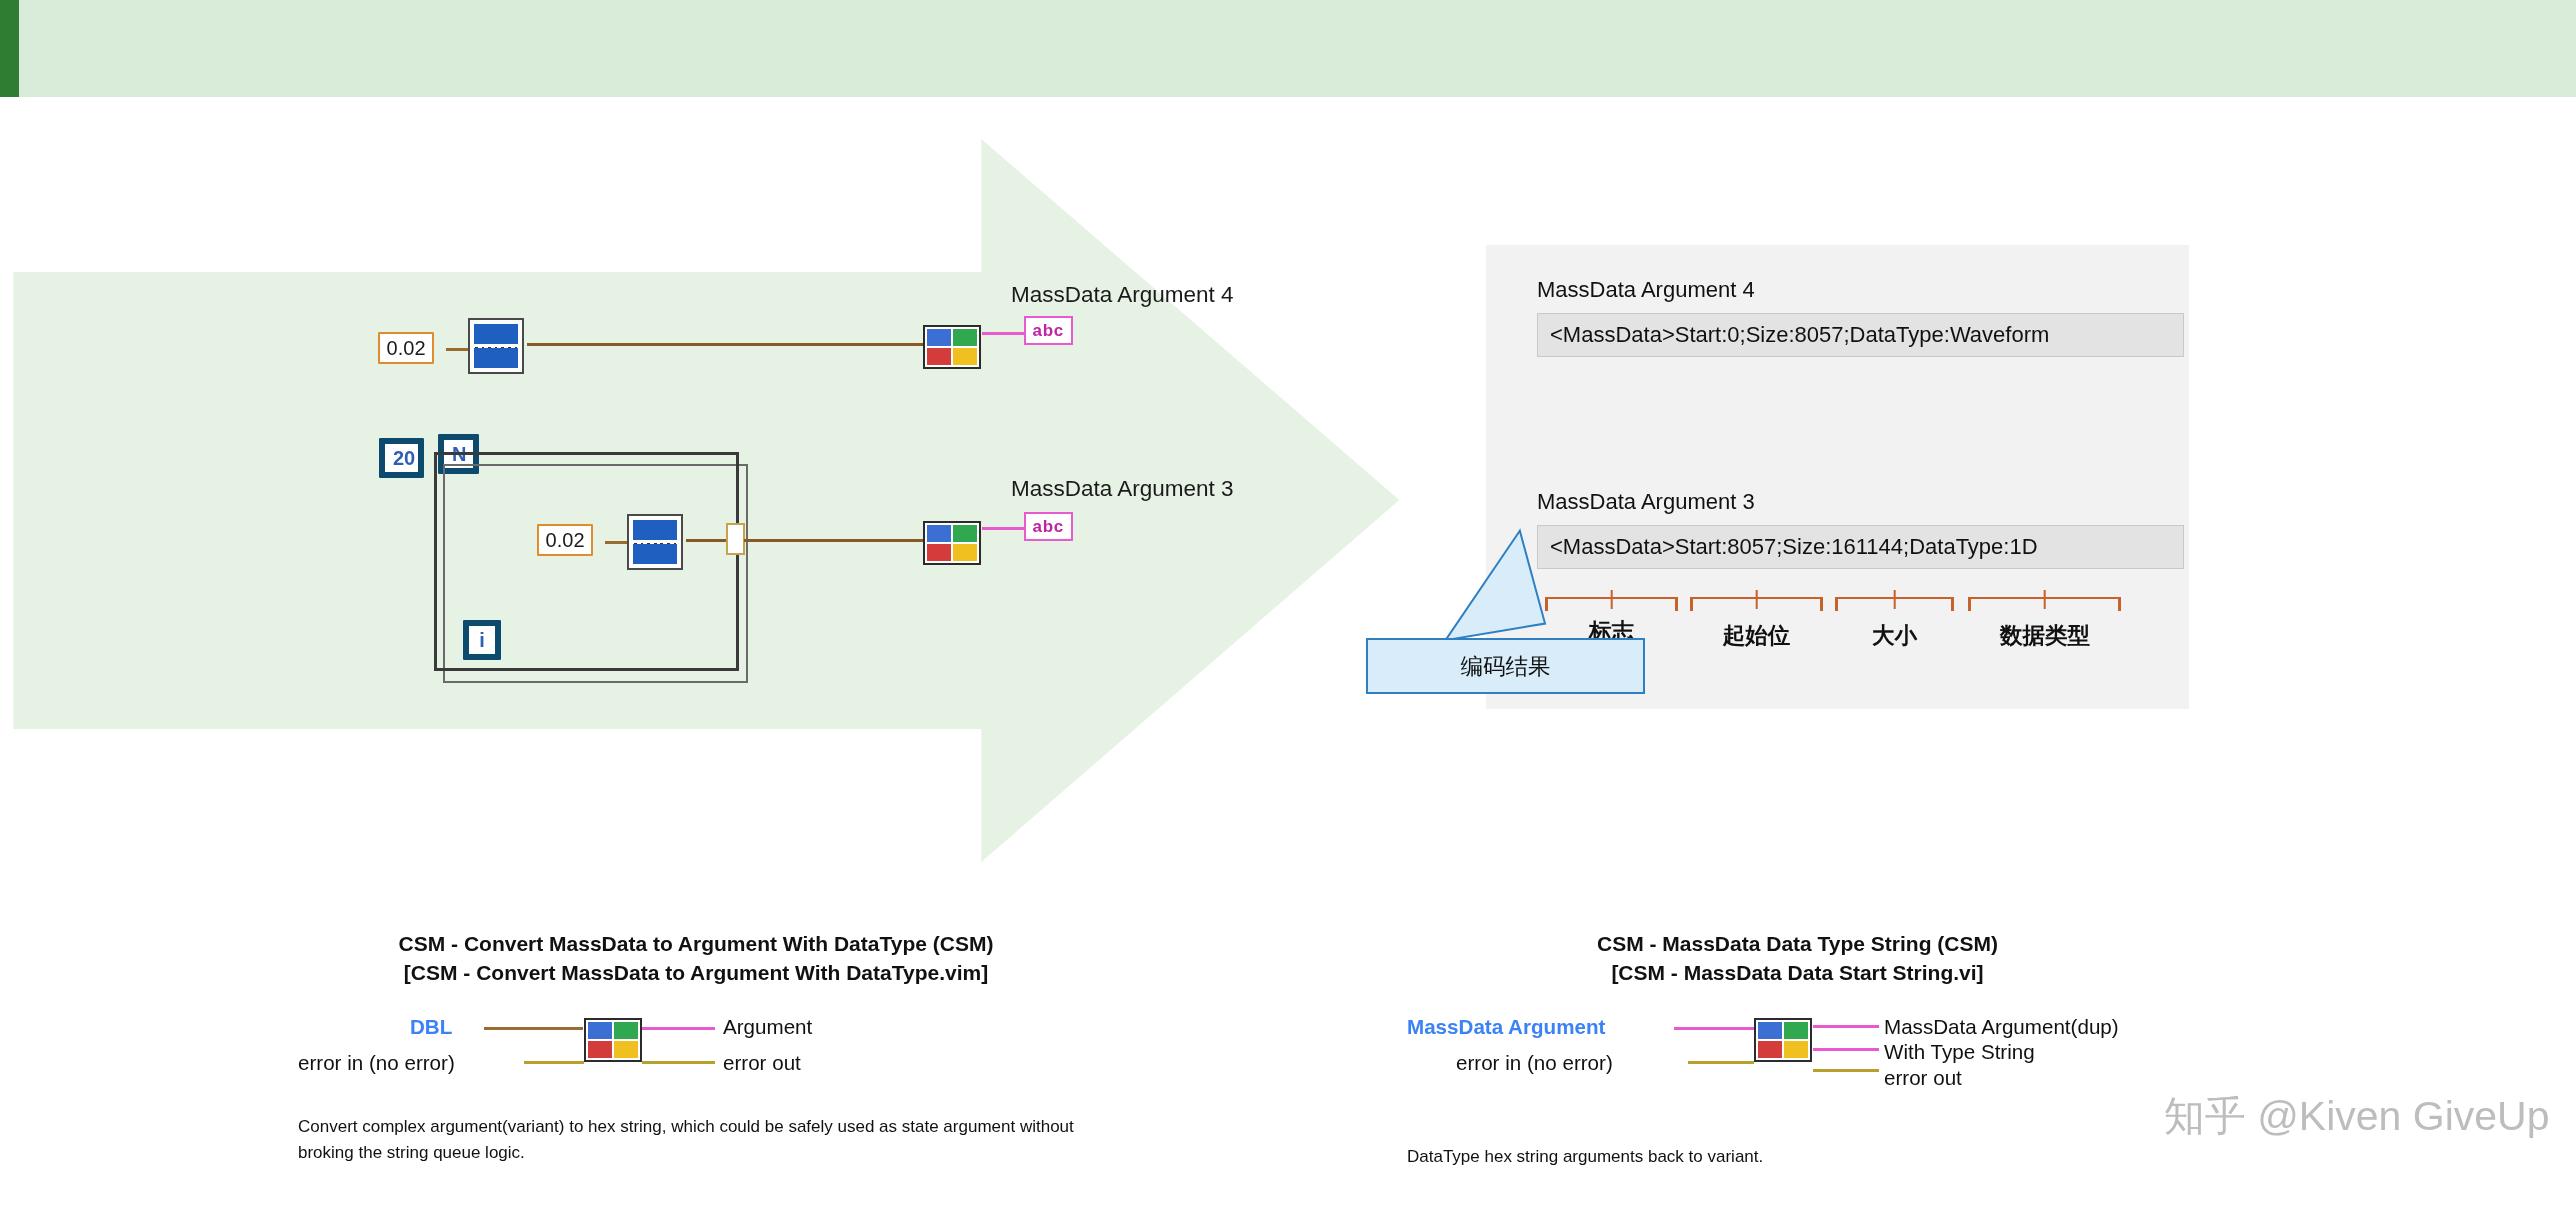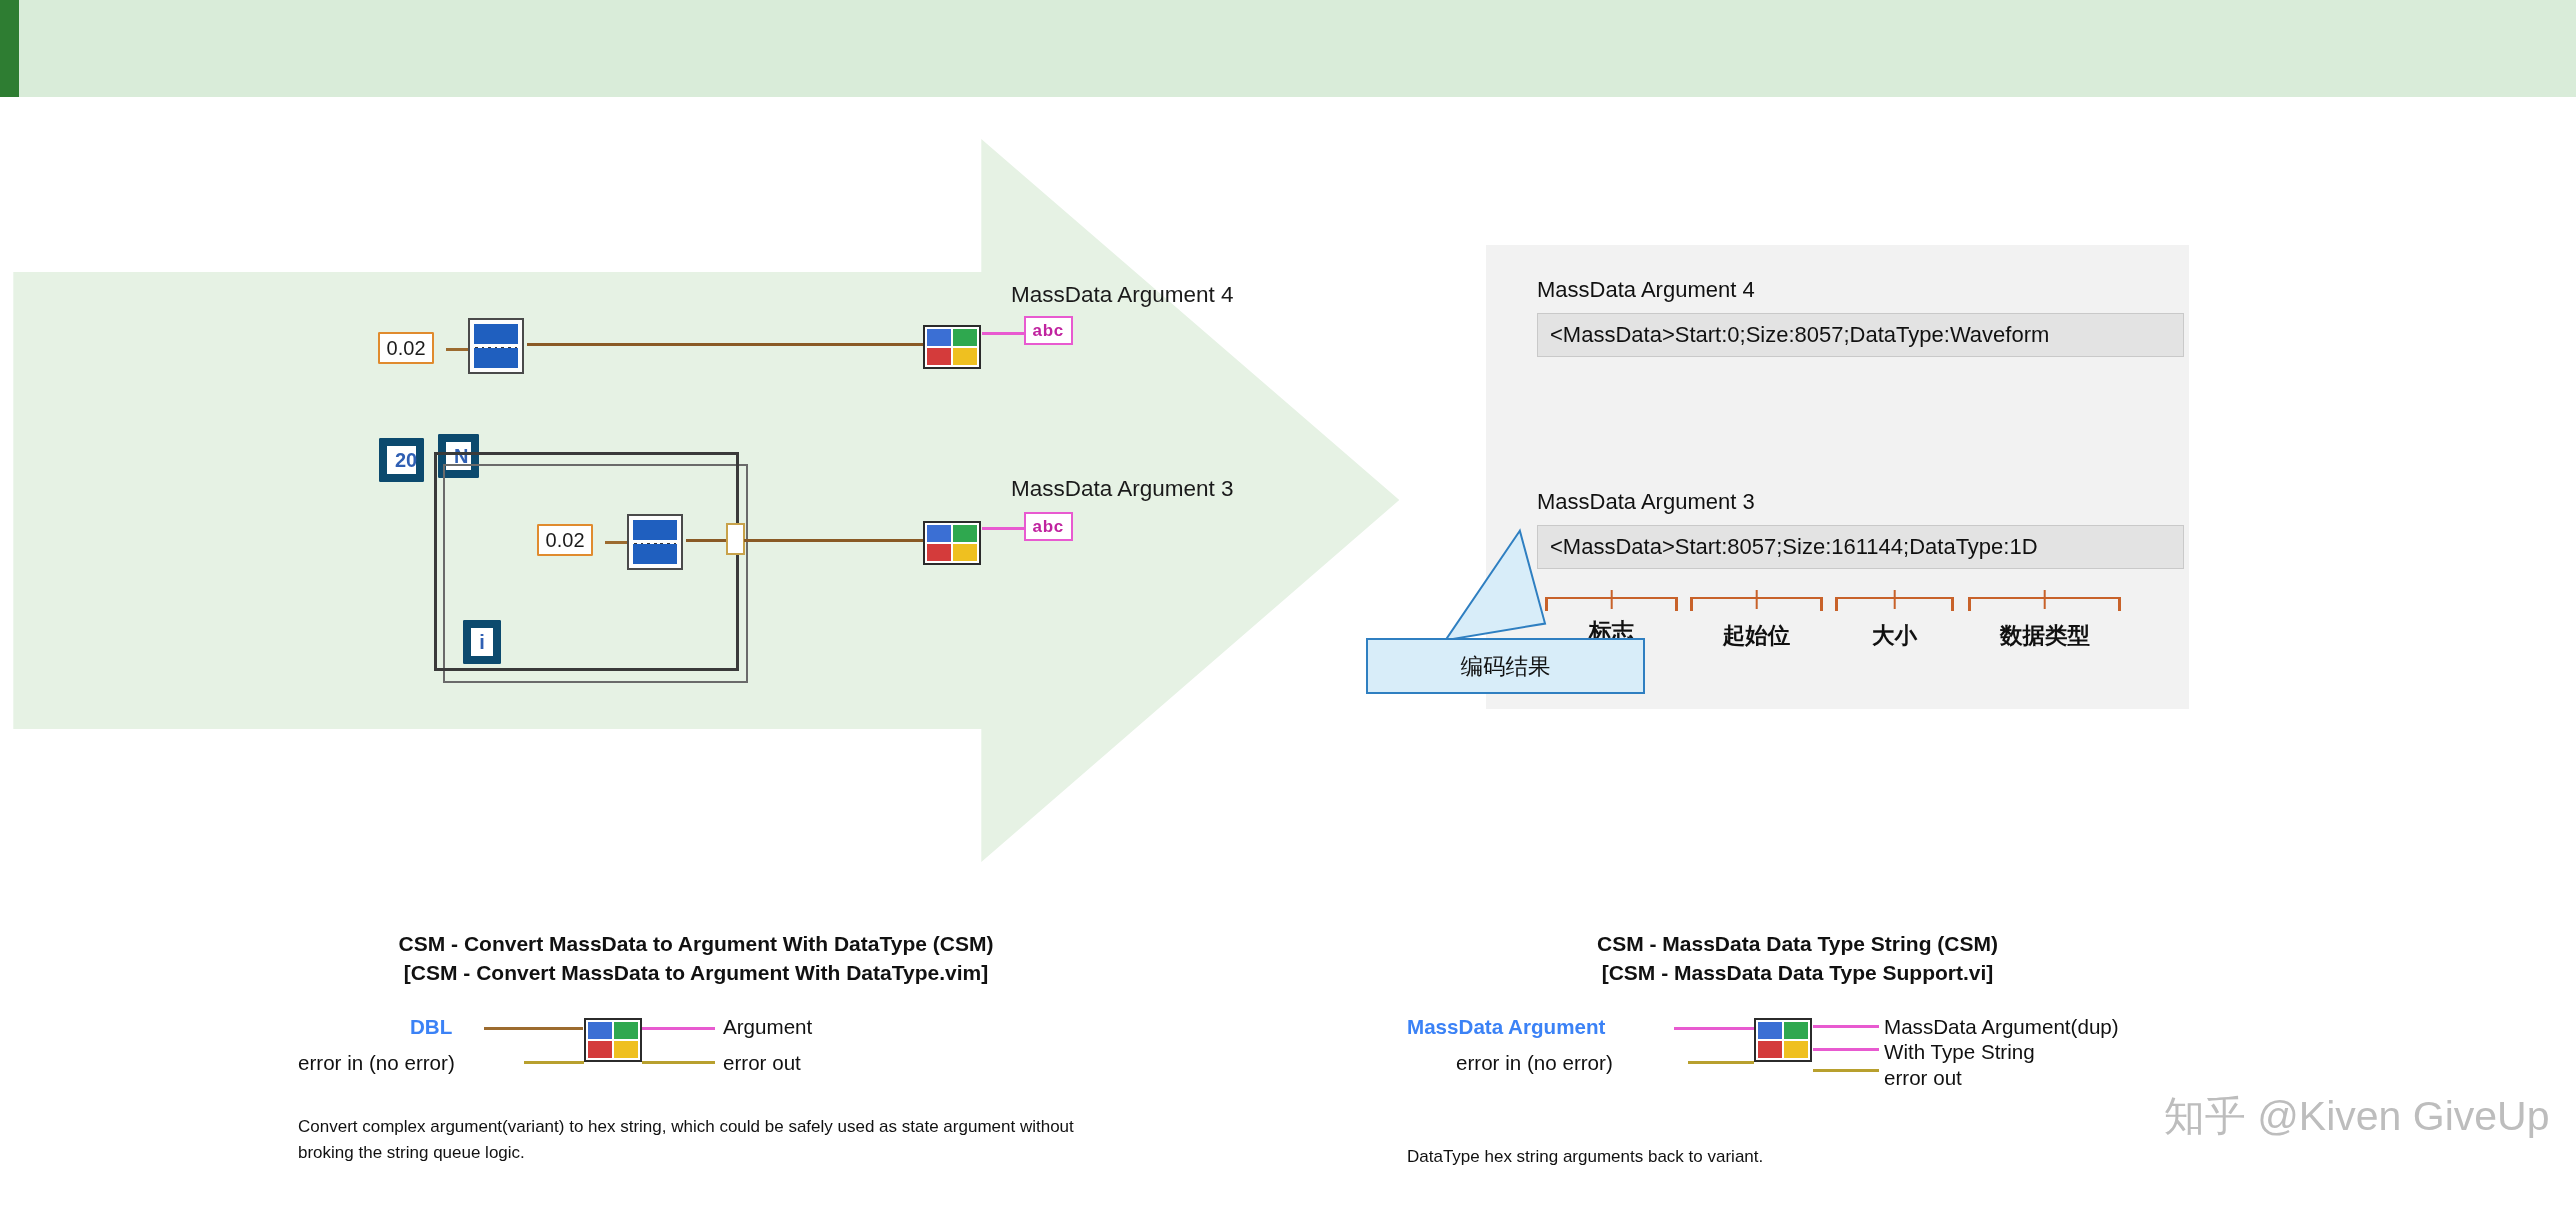--- a/index.html
+++ b/index.html
@@ -41,21 +41,21 @@
   .wire-h { position:absolute; height:3.3px; background:#9c6b2f; }
   .wire-brown { background:#8a5a25; }
   .wire-pink { position:absolute; height:2.7px; background:#e85ad0; }
 
   .num-box {
     position:absolute; border:2px solid #e08b2e; background:#ffffff;
     color:#1a1a1a; font-size:20px; text-align:center;
     padding:2.7px 6.6px; border-radius:1.3px;
   }
   .blue-box {
-    position:absolute; border:8px solid #0c4a6e; background:#ffffff;
+    position:absolute; border:6px solid #0c4a6e; background:#ffffff;
     color:#2f5fb3; font-size:20px; font-weight:bold; text-align:center;
     padding:2.7px 8px; border-radius:1.3px;
   }
 
   .wave-icon {
     position:absolute; width:56px; height:56px; border:2px solid #4a4a4a;
     background:#fdfdfd;
   }
   .wave-icon .grid {
     position:absolute; left:4px; top:4px; right:4px; height:20px;
@@ -271,21 +271,21 @@
 
 <div class="wire-pink" style="left:642px; top:1027px; width:73px;"></div>
 <div class="wire-h" style="left:642px; top:1061px; width:73px; background:#b8a02e;"></div>
 
 <div class="term" style="left:723px; top:1015px;">Argument</div>
 <div class="term" style="left:723px; top:1051px;">error out</div>
 
 <div class="doc-body" style="left:298px; top:1114px; width:803px;">Convert complex argument(variant) to hex string, which could be safely used as state argument without broking the string queue logic.</div>
 
 <div class="doc-title" style="left:1360px; top:929px; width:875px;">CSM - MassData Data Type String (CSM)</div>
-<div class="doc-title" style="left:1360px; top:958px; width:875px;">[CSM - MassData Data Type Support.vi]</div>
+<div class="doc-title" style="left:1360px; top:958px; width:875px;">[CSM - MassData Data Start String.vi]</div>
 
 <div class="term-bold" style="left:1407px; top:1015px;">MassData Argument</div>
 <div class="term" style="left:1456px; top:1051px;">error in (no error)</div>
 
 <div class="wire-pink" style="left:1674px; top:1027px; width:80px;"></div>
 <div class="wire-h" style="left:1688px; top:1061px; width:66px; background:#b8a02e;"></div>
 
 <div class="vi-icon" style="left:1754px; top:1018px;">
   <div class="q1"></div>
     <div class="q2"></div>

